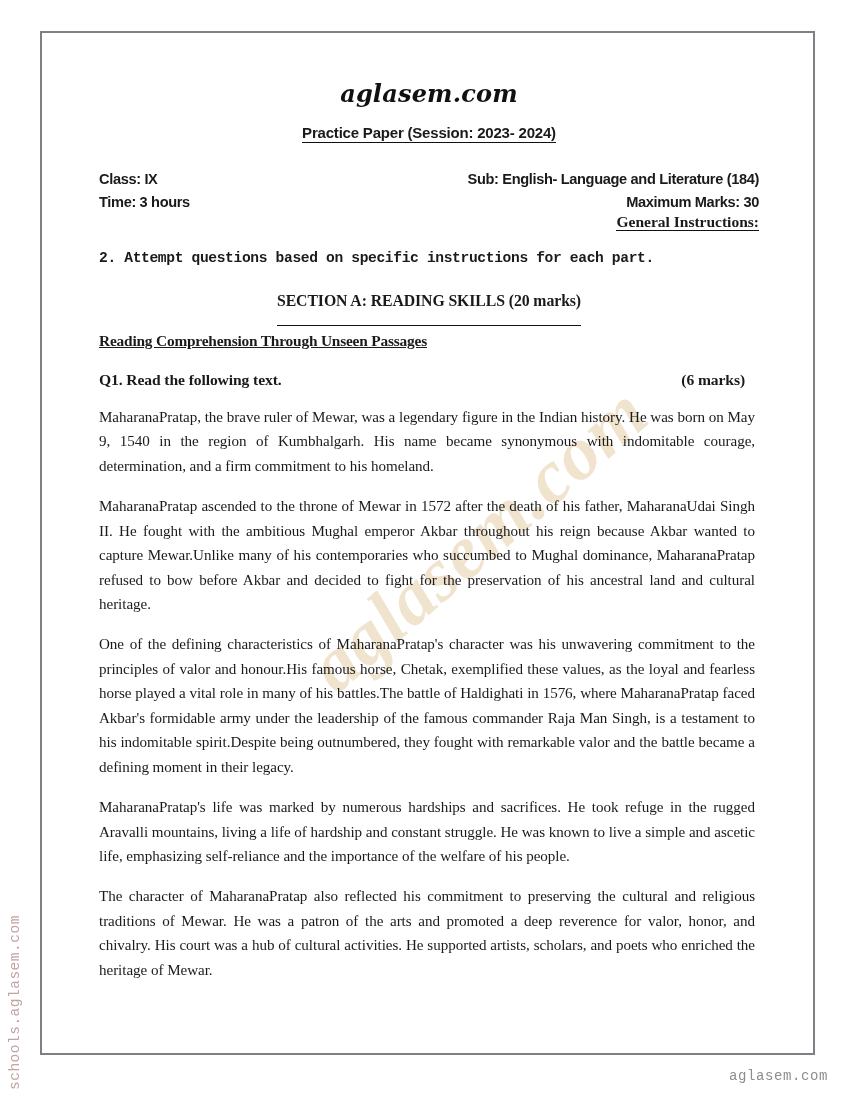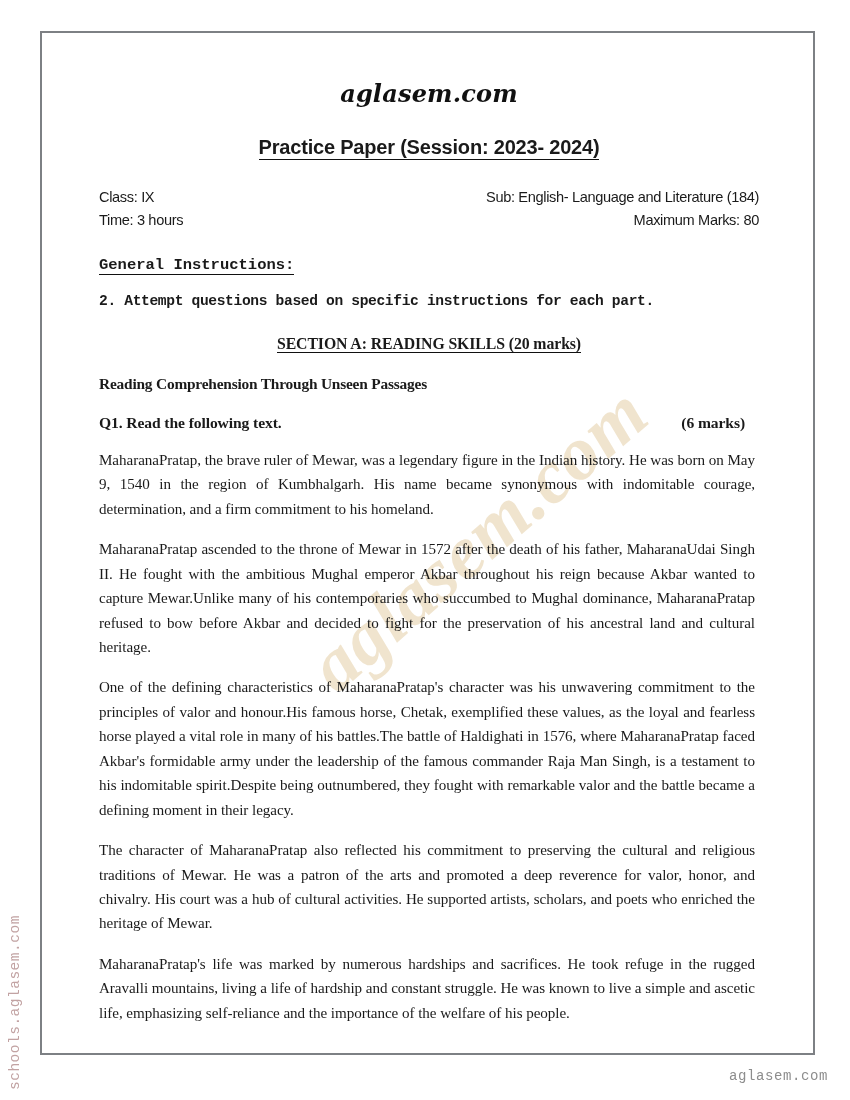--- a/index.html
+++ b/index.html
@@ -94,52 +94,52 @@
     font-family: "DejaVu Serif", serif;
     font-style: italic;
     font-weight: bold;
     font-size: 24px;
     letter-spacing: 0.2px;
     color: #111;
   }
 
   .paper-title {
     text-align: center;
-    margin-top: 28px;
+    margin-top: 16px;
     font-family: "Liberation Sans", sans-serif;
     font-weight: bold;
-    font-size: 20px;
+    font-size: 15px;
     letter-spacing: -0.2px;
   }
   .paper-title span {
     border-bottom: 1.6px solid #111;
     padding-bottom: 1px;
   }
 
   .meta-block {
     margin-top: 27px;
     font-family: "Liberation Sans", sans-serif;
-    font-weight: normal;
+    font-weight: bold;
     font-size: 14.6px;
     letter-spacing: -0.35px;
   }
   .meta-row {
     display: flex;
     justify-content: space-between;
     align-items: baseline;
     line-height: 1.55;
   }
   .meta-left  { text-align: left; }
   .meta-right { text-align: center; }
 
   .gen-instr {
-    margin-top: 25px;
-    font-family: Liberation Mono, monospace;
+    font-family: Liberation Serif, serif;
     font-weight: bold;
     font-size: 15.5px;
+    text-align: right;
   }
   .gen-instr span {
     border-bottom: 1.5px solid #111;
     padding-bottom: 0px;
   }
 
   .instr-1 {
     margin-top: 19px;
     font-family: "Liberation Serif", serif;
     font-weight: bold;
@@ -159,29 +159,30 @@
   .section-heading {
     margin-top: 23px;
     text-align: center;
     font-family: "Liberation Serif", serif;
     font-weight: bold;
     font-size: 15.8px;
     letter-spacing: -0.1px;
   }
   .section-heading span {
     border-bottom: 1.6px solid #111;
-    padding-bottom: 0px;
+    padding-bottom: 16px;
   }
 
   .sub-heading {
     margin-top: 22px;
     font-family: "Liberation Serif", serif;
     font-weight: bold;
     font-size: 15.4px;
     letter-spacing: -0.2px;
+    text-decoration: underline;
   }
 
   .q-row {
     margin-top: 21px;
     display: flex;
     justify-content: space-between;
     align-items: baseline;
     font-family: "Liberation Serif", serif;
     font-weight: bold;
     font-size: 15.6px;
@@ -220,21 +221,21 @@
     <span>Practice Paper (Session: 2023- 2024)</span>
   </div>
 
   <div class="meta-block">
     <div class="meta-row">
       <div class="meta-left">Class: IX</div>
       <div class="meta-right">Sub: English- Language and Literature (184)</div>
     </div>
     <div class="meta-row">
       <div class="meta-left">Time: 3 hours</div>
-      <div class="meta-right">Maximum Marks: 80</div>
+      <div class="meta-right">Maximum Marks: 30</div>
     </div>
   </div>
 
   <div class="gen-instr">
     <span>General Instructions:</span>
   </div>
 
   <div class="instr-2">2. Attempt questions based on specific instructions for each part.</div>
 
   <div class="section-heading">
@@ -245,17 +246,17 @@
 
   <div class="q-row">
     <div>Q1. Read the following text.</div>
     <div class="q-marks">(6 marks)</div>
   </div>
 
   <div class="passage">
     <p>MaharanaPratap, the brave ruler of Mewar, was a legendary figure in the Indian history. He was born on May 9, 1540 in the region of Kumbhalgarh. His name became synonymous with indomitable courage, determination, and a firm commitment to his homeland.</p>
     <p>MaharanaPratap ascended to the throne of Mewar in 1572 after the death of his father, MaharanaUdai Singh II. He fought with the ambitious Mughal emperor Akbar throughout his reign because Akbar wanted to capture Mewar.Unlike many of his contemporaries who succumbed to Mughal dominance, MaharanaPratap refused to bow before Akbar and decided to fight for the preservation of his ancestral land and cultural heritage.</p>
     <p>One of the defining characteristics of MaharanaPratap's character was his unwavering commitment to the principles of valor and honour.His famous horse, Chetak, exemplified these values, as the loyal and fearless horse played a vital role in many of his battles.The battle of Haldighati in 1576, where MaharanaPratap faced Akbar's formidable army under the leadership of the famous commander Raja Man Singh, is a testament to his indomitable spirit.Despite being outnumbered, they fought with remarkable valor and the battle became a defining moment in their legacy.</p>
+    <p>MaharanaPratap's life was marked by numerous hardships and sacrifices. He took refuge in the rugged Aravalli mountains, living a life of hardship and constant struggle. He was known to live a simple and ascetic life, emphasizing self-reliance and the importance of the welfare of his people.</p>
     <p>The character of MaharanaPratap also reflected his commitment to preserving the cultural and religious traditions of Mewar. He was a patron of the arts and promoted a deep reverence for valor, honor, and chivalry. His court was a hub of cultural activities. He supported artists, scholars, and poets who enriched the heritage of Mewar.</p>
-    <p>MaharanaPratap's life was marked by numerous hardships and sacrifices. He took refuge in the rugged Aravalli mountains, living a life of hardship and constant struggle. He was known to live a simple and ascetic life, emphasizing self-reliance and the importance of the welfare of his people.</p>
   </div>
 
 </div>
 
 </body></html>

